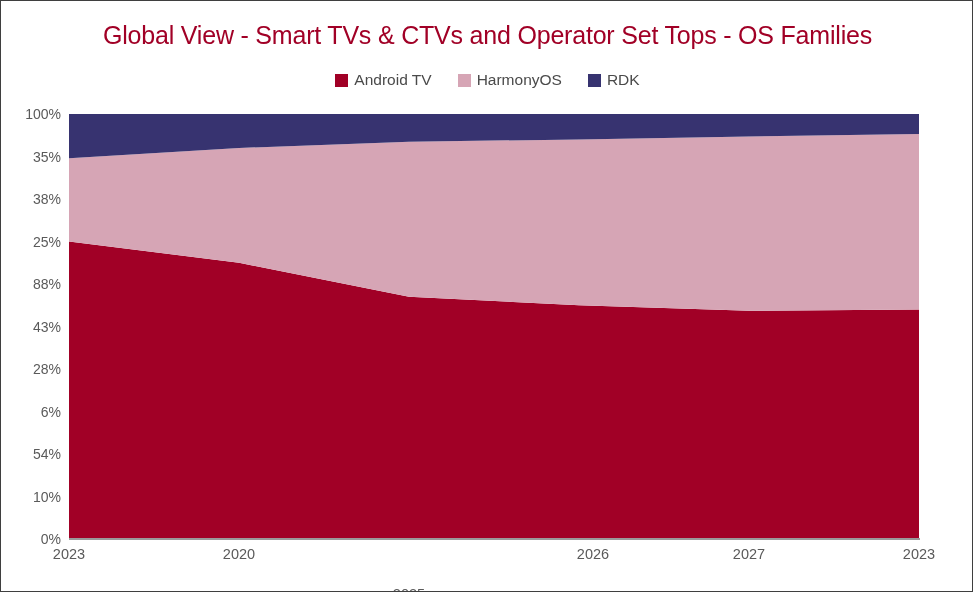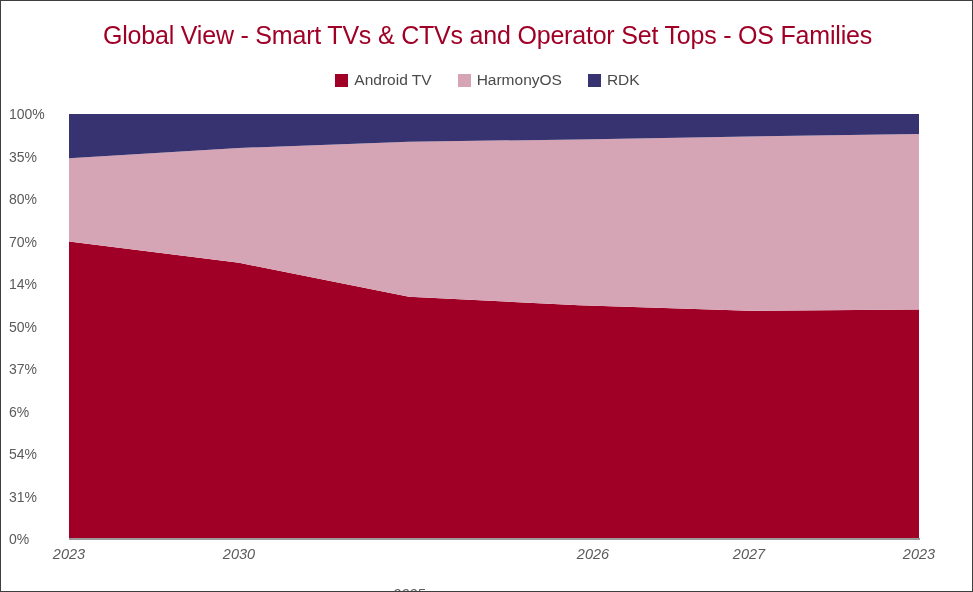--- a/index.html
+++ b/index.html
@@ -68,33 +68,33 @@
     position: absolute;
     left: 8px;
     top: 113px;
     width: 52px;
     height: 425px;
   }
   .y-tick {
     position: absolute;
     right: 0;
     width: 52px;
+    text-align: right;
     font-size: 14px;
     color: #5a5a5a;
     font-family: "Liberation Sans", sans-serif;
     transform: translateY(-50%);
     white-space: nowrap;
   }
   #x-axis-labels {
     position: absolute;
     left: 68px;
     top: 545px;
     width: 850px;
     height: 24px;
-    font-style: italic;
   }
   .x-tick {
     position: absolute;
     top: 0;
     font-size: 14.5px;
     color: #5a5a5a;
     font-family: "Liberation Sans", sans-serif;
     transform: translateX(-50%);
     white-space: nowrap;
   }
@@ -135,42 +135,42 @@
     </div>
     <div class="legend-item">
       <span class="legend-swatch" style="background: rgb(55, 51, 112);"></span>
       <span class="legend-label">RDK</span>
     </div>
   </div>
 
   <div id="plot-wrap">
     <div id="y-axis-labels">
         <div class="y-tick" style="top: 425px;">0%</div>
-        <div class="y-tick" style="top: 382.5px;">31%</div>
+        <div class="y-tick" style="top: 382.5px;">10%</div>
         <div class="y-tick" style="top: 340px;">54%</div>
         <div class="y-tick" style="top: 297.5px;">6%</div>
-        <div class="y-tick" style="top: 255px;">37%</div>
-        <div class="y-tick" style="top: 212.5px;">50%</div>
-        <div class="y-tick" style="top: 170px;">14%</div>
-        <div class="y-tick" style="top: 127.5px;">70%</div>
-        <div class="y-tick" style="top: 85px;">80%</div>
+        <div class="y-tick" style="top: 255px;">28%</div>
+        <div class="y-tick" style="top: 212.5px;">43%</div>
+        <div class="y-tick" style="top: 170px;">88%</div>
+        <div class="y-tick" style="top: 127.5px;">25%</div>
+        <div class="y-tick" style="top: 85px;">38%</div>
         <div class="y-tick" style="top: 42.5px;">35%</div>
         <div class="y-tick" style="top: 0px;">100%</div>
       </div>
     <div id="plot-area">
       <svg id="plot-svg" width="850" height="425" viewBox="0 0 850 425" preserveAspectRatio="none">
           <polygon points="0.00,127.50 170.00,148.75 340.00,182.75 510.00,191.25 680.00,196.77 850.00,195.50 850.00,425.00 680.00,425.00 510.00,425.00 340.00,425.00 170.00,425.00 0.00,425.00" fill="#A10026"></polygon>
           <polygon points="0.00,44.20 170.00,34.00 340.00,27.63 510.00,25.50 680.00,22.52 850.00,19.98 850.00,195.50 680.00,196.77 510.00,191.25 340.00,182.75 170.00,148.75 0.00,127.50" fill="#D6A5B5"></polygon>
           <polygon points="0.00,0.00 170.00,0.00 340.00,0.00 510.00,0.00 680.00,0.00 850.00,0.00 850.00,19.98 680.00,22.52 510.00,25.50 340.00,27.63 170.00,34.00 0.00,44.20" fill="#373370"></polygon>
         </svg>
     </div>
     <div id="baseline"></div>
     <div id="x-axis-labels">
         <div class="x-tick" style="left: 0px;">2023</div>
-        <div class="x-tick" style="left: 170px;">2030</div>
+        <div class="x-tick" style="left: 170px;">2020</div>
         <div class="x-tick" style="left: 340px; margin-top: 40px;">2025</div>
         <div class="x-tick" style="left: 524px;">2026</div>
         <div class="x-tick" style="left: 680px;">2027</div>
         <div class="x-tick" style="left: 850px;">2023</div>
       </div>
   </div>
 
 </div>
 
 </body></html>

